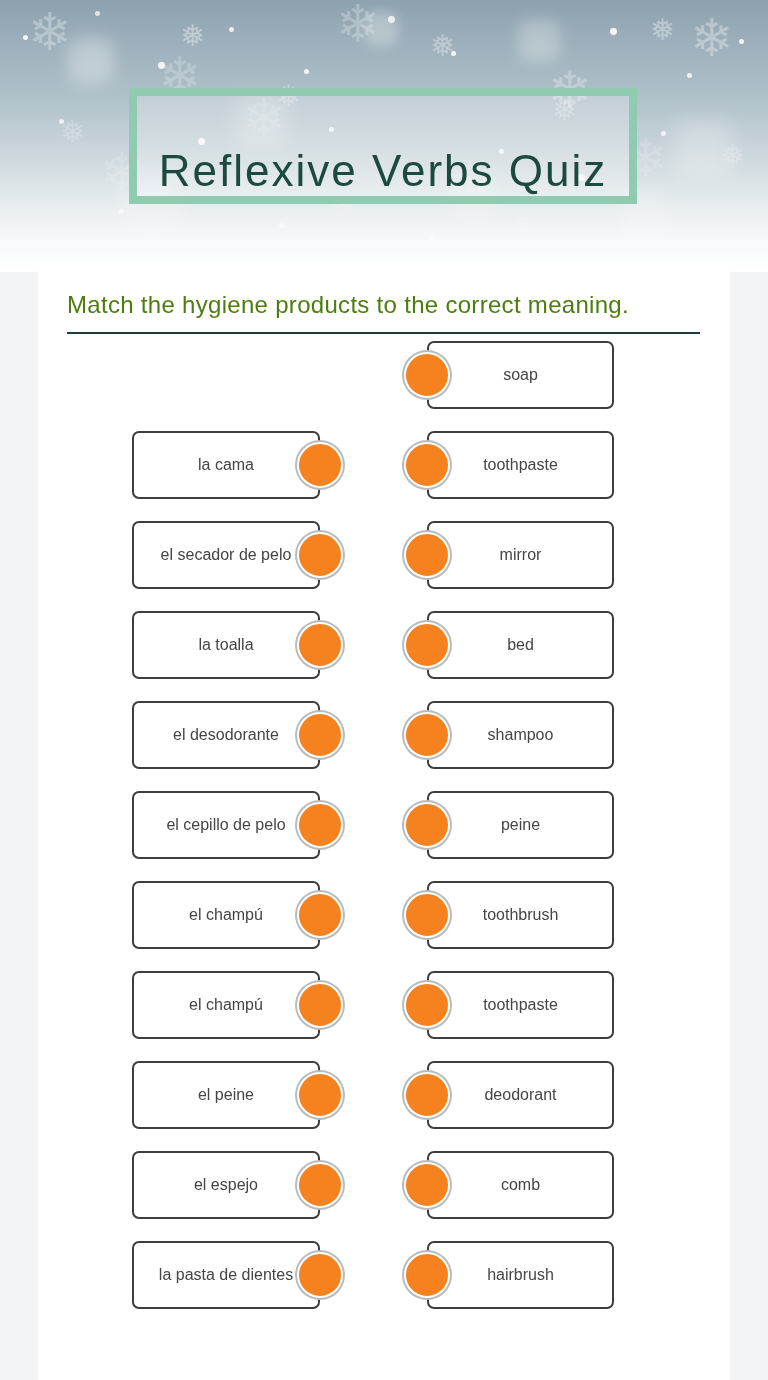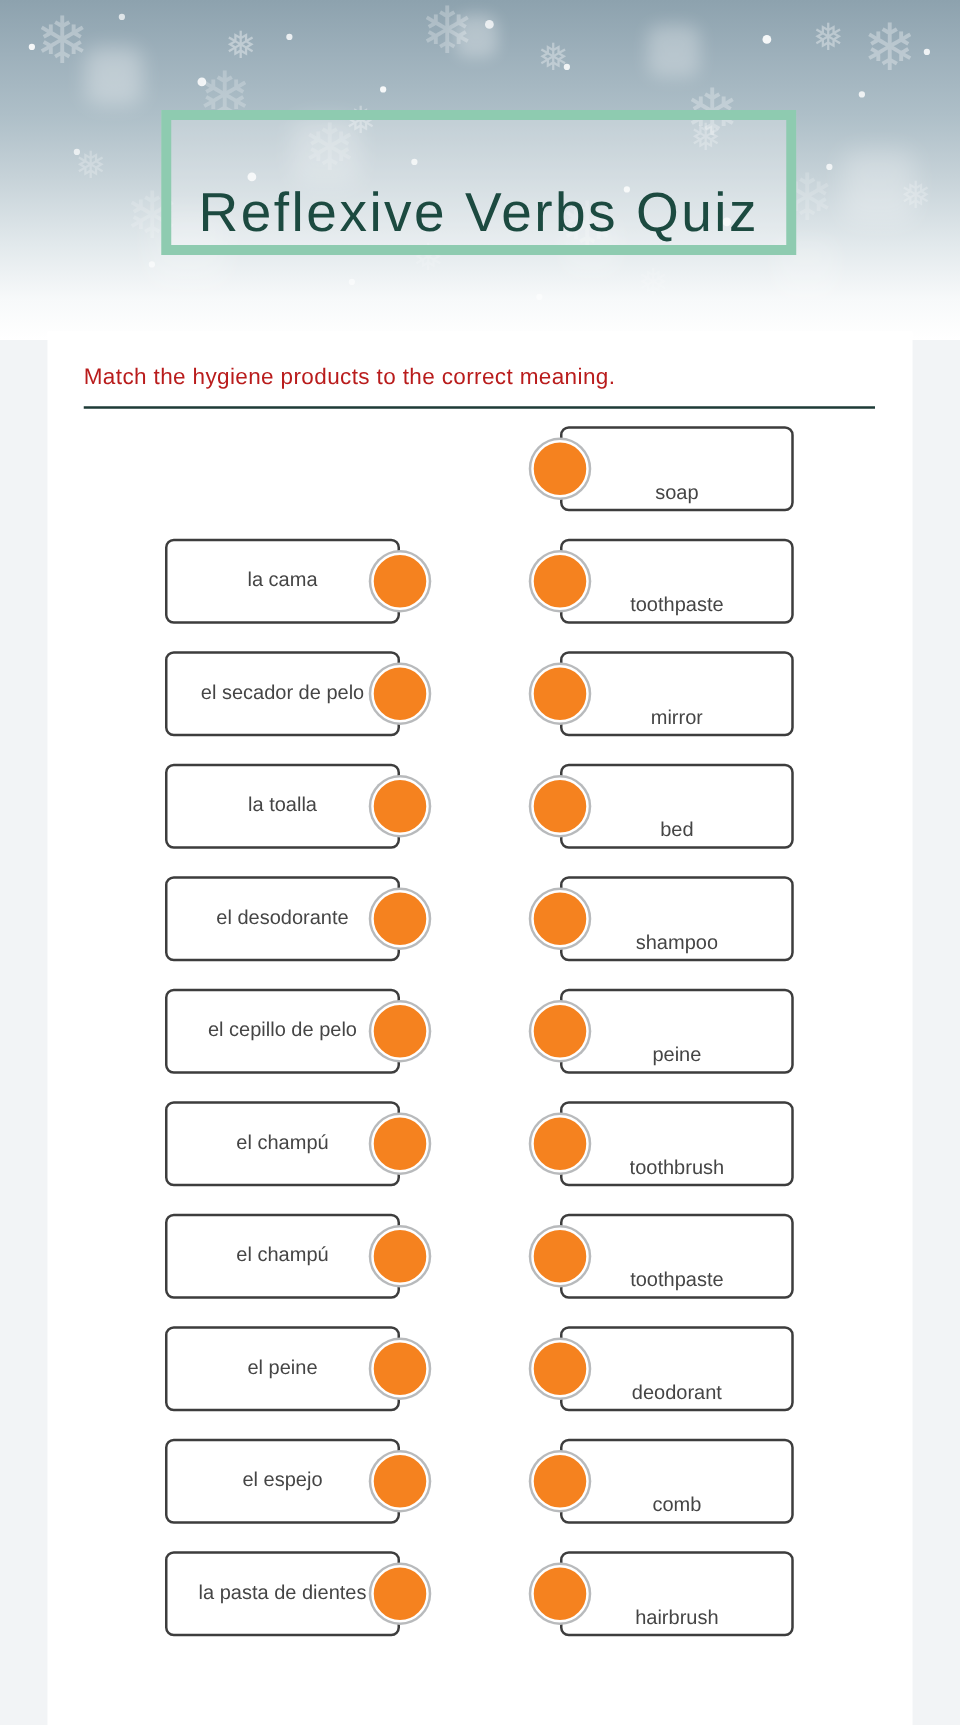--- a/index.html
+++ b/index.html
@@ -85,36 +85,36 @@
     white-space:nowrap;
   }
 
   
   .panel {
     position:absolute; left:38px; top:265px; width:692px; height:1115px;
     background:#ffffff;
   }
   .instruction {
     position:absolute; left:29px; top:26px; width:633px;
-    font-size:18px; color:#b91c1c; letter-spacing:0.3px;
+    font-size:24px; color:#4d7c0f; letter-spacing:0.3px;
     padding-bottom:13px;
     border-bottom:2px solid #1e3b37;
   }
 
   
   .match-list { position:absolute; left:0; top:0; width:100%; height:100%; }
   .row { position:absolute; left:0; width:100%; height:68px; }
   .card {
     position:absolute; top:0; height:68px; background:#ffffff;
     border:2px solid #3d3d3d; border-radius:7px;
     display:flex; align-items:center; justify-content:center;
     padding:0 8px; text-align:center;
   }
   .card-left  { left:94px;  width:188px; }
-  .card-right { left:410px; width:187px;align-items:flex-end; }
+  .card-right { left:389px; width:187px; }
   .card-label {
     font-size:16px; color:#454545; font-weight:500; line-height:1.5;
     overflow:hidden;
   }
   .dot {
     position:absolute; top:50%; transform:translateY(-50%);
     width:46px; height:46px; border-radius:50%;
     background:#f5821f;
     border:2px solid #ffffff;
     box-shadow:0 0 0 2px #b8babc;

